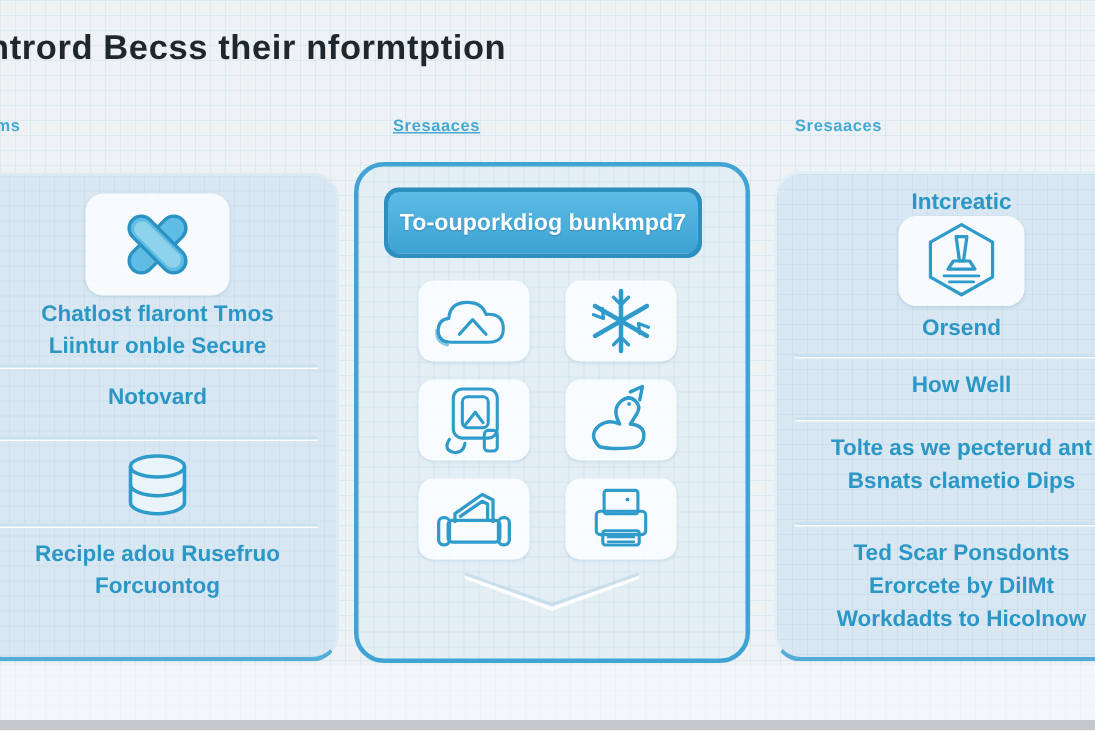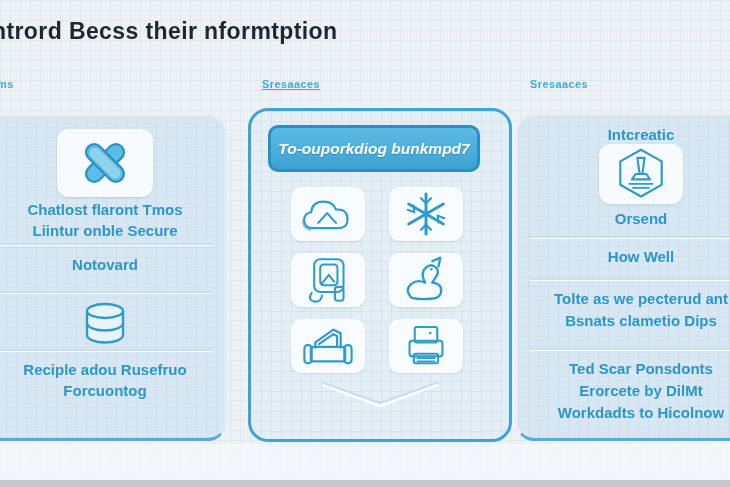--- a/index.html
+++ b/index.html
@@ -26,24 +26,23 @@
       linear-gradient(to right, rgba(184,213,230,.35) 1px, transparent 1px),
       linear-gradient(to bottom, rgba(184,213,230,.35) 1px, transparent 1px);
     background-size:10px 10px;
     box-sizing:border-box;
   }
   .panel-left{
     left:-16px;top:115px;width:242px;height:326px;border-radius:18px;
     border:2px solid #dcebf4;border-bottom:3px solid #54add8;
   }
   .panel-mid{
-    left:248px;top:108px;width:264px;height:334px;border-radius:20px;
+    left:236px;top:108px;width:264px;height:334px;border-radius:20px;
     background-color:#e3eef5;
     border:3px solid #3fa4d4;
-    font-style:italic;
   }
   .panel-right{
     left:516px;top:114px;width:248px;height:327px;border-radius:18px 0 0 18px;
     border:2px solid #e3eff6;border-right:none;border-bottom:3px solid #54add8;
   }
   .blue-text{color:#2b97c6;font-weight:700;text-align:center;}
   .tile{
     position:absolute;background:rgba(250,252,254,.93);border-radius:12px;
     display:flex;align-items:center;justify-content:center;
     box-shadow:0 1px 2px rgba(110,155,185,.25);

